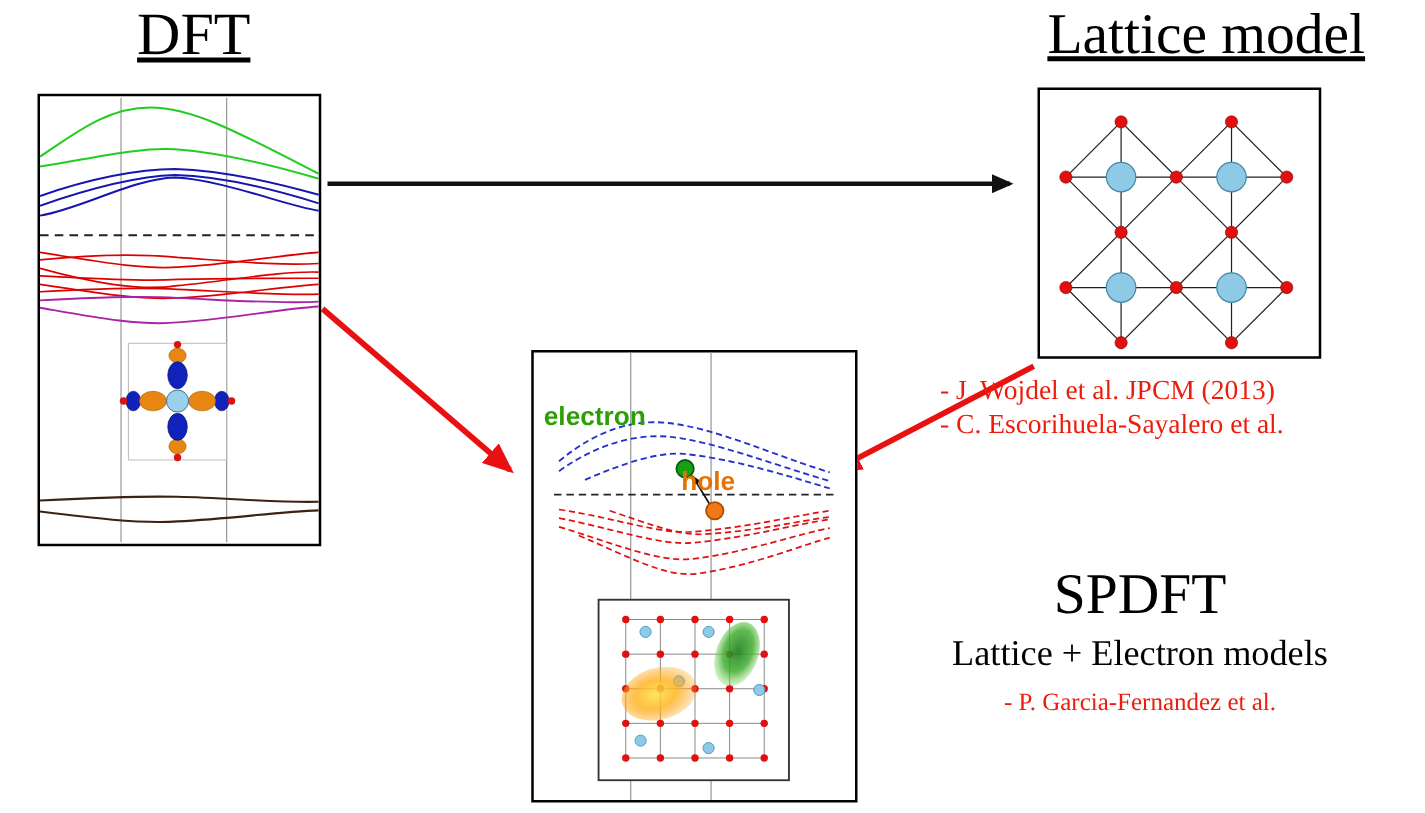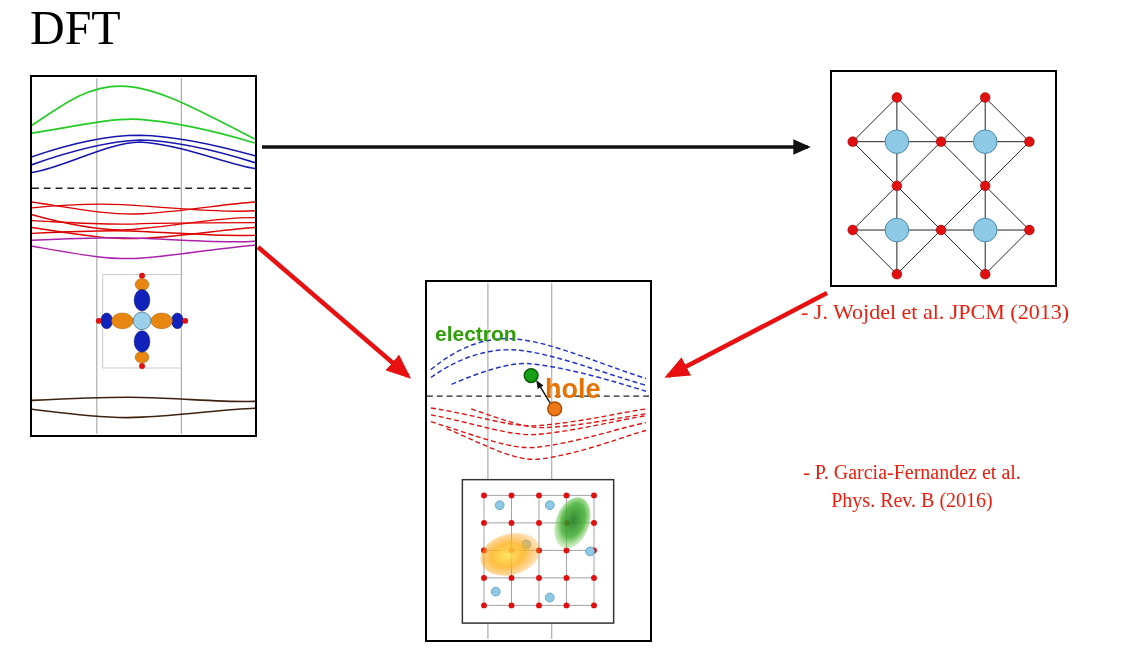--- a/index.html
+++ b/index.html
@@ -1,43 +1,43 @@
 <!DOCTYPE html>
 <html style="--citation-red: #ed1c0c; --arrow-red: #e81010; --arrow-black: #111111; --electron-green: #2e9e07; --hole-orange: #e67300; --band-green: #22cc22; --band-blue: #1515b0; --band-red: #dd0000; --band-purple: #aa22aa; --band-brown: #3d2212; --atom-blue: #8ecae6; --atom-red: #e01010;"><head>
 <meta charset="utf-8">
 <style>
   html,body { margin:0; padding:0; background:#fff; }
   .canvas {
     position:relative; width:1140px; height:650px; background:#ffffff;
     font-family:"Liberation Serif", serif; overflow:hidden;
   }
-  .title { position:absolute; text-align:left; color:#000; line-height:1.1; }
+  .title { position:absolute; text-align:center; color:#000; line-height:1.1;text-decoration:underline; }
   .dft-title     { left:30px;  top:2px; width:250px; font-size:48px; }
   .lattice-title { left:800px; top:2px; width:330px; font-size:46px; }
 
   .panel { position:absolute; background:#fff; border:2px solid #000; box-sizing:border-box; }
   .dft-panel     { left:30px;  top:75px;  width:227px; height:362px; }
   .lattice-panel { left:830px; top:70px;  width:227px; height:217px; }
-  .center-panel  { left:425px; top:280px; width:227px; height:362px; }
+  .center-panel  { left:425px; top:280px; width:261px; height:362px; }
   .panel svg { display:block; width:100%; height:100%; }
 
   .arrows-layer { position:absolute; left:0; top:0; width:1140px; height:650px; pointer-events:none; }
 
   .electron-label {
     position:absolute; left:8px; top:40px;
     font-family:"Liberation Sans", sans-serif; font-weight:bold;
     font-size:21px; color:var(--electron-green,#2e9e07);
   }
   .hole-label {
     position:absolute; left:118px; top:92px;
     font-family:"Liberation Sans", sans-serif; font-weight:bold;
-    font-size:27px; color:var(--hole-orange,#e67300);
+    font-size:21px; color:var(--hole-orange,#e67300);
   }
 
-  .citations { position:absolute; color:var(--citation-red,#ed1c0c); font-size:22px; text-align:center; line-height:27px; }
+  .citations { position:absolute; color:var(--citation-red,#ed1c0c); font-size:22px; line-height:27px; }
   .lattice-citations { left:752px; top:298px; width:366px; }
 
   .spdft-block { position:absolute; left:712px; top:450px; width:400px; text-align:center; color:#000; }
   .spdft-title { font-size:46px; line-height:1.1; }
   .spdft-subtitle { font-size:29px; margin-top:6px; }
   .spdft-citations { color:var(--citation-red,#ed1c0c); font-size:20px; line-height:28px; margin-top:8px; }
 </style>
 </head>
 <body>
 
@@ -51,20 +51,21 @@
       <marker id="ah-red" markerWidth="5.5" markerHeight="4.6" refX="4.6" refY="2.3" orient="auto">
         <path d="M0,0 L5.5,2.3 L0,4.6 Z" fill="#e81010"></path>
       </marker>
     </defs>
     <line x1="262" y1="147" x2="808" y2="147" stroke="#111111" stroke-width="3.5" marker-end="url(#ah-black)"></line>
     <line x1="258" y1="247" x2="408" y2="376" stroke="#e81010" stroke-width="4.5" marker-end="url(#ah-red)"></line>
     <line x1="827" y1="293" x2="668" y2="376" stroke="#e81010" stroke-width="4.5" marker-end="url(#ah-red)"></line>
   </svg>
 
   <div class="title dft-title">DFT</div>
+  <div class="title lattice-title">Lattice model</div>
 
   <div class="panel dft-panel">
     <svg viewBox="0 0 227 362">
       <g stroke="#999" stroke-width="1">
         <line x1="66" y1="0" x2="66" y2="362"></line>
         <line x1="152" y1="0" x2="152" y2="362"></line>
       </g>
       <g fill="none" stroke="#22cc22" stroke-width="1.7">
         <path d="M 0 48 C 30 28 55 8 90 8 C 125 8 165 30 227 62"></path>
         <path d="M 0 56 C 40 50 80 40 110 42 C 150 45 190 55 227 66"></path>
@@ -224,22 +225,24 @@
         <ellipse cx="148" cy="244" rx="17" ry="27" fill="url(#greenGrad)" opacity="0.88" transform="rotate(20 148 244)"></ellipse>
         <ellipse cx="85" cy="276" rx="31" ry="21" fill="url(#orangeGrad)" opacity="0.88" transform="rotate(-15 85 276)"></ellipse>
       </g>
     </svg>
     <div class="electron-label">electron</div>
     <div class="hole-label">hole</div>
   </div>
 
   <div class="citations lattice-citations">
     <div>- J. Wojdel et al. JPCM (2013)</div>
+    <div>- C. Escorihuela-Sayalero et al.</div>
   </div>
 
   <div class="spdft-block">
+    <div class="spdft-title">SPDFT</div>
+    <div class="spdft-subtitle">Lattice + Electron models</div>
     <div class="spdft-citations">
       <div>- P. Garcia-Fernandez et al.</div>
-      <div>Phys. Rev. B (2016)</div>
     </div>
   </div>
 
 </div>
 
 </body></html>

